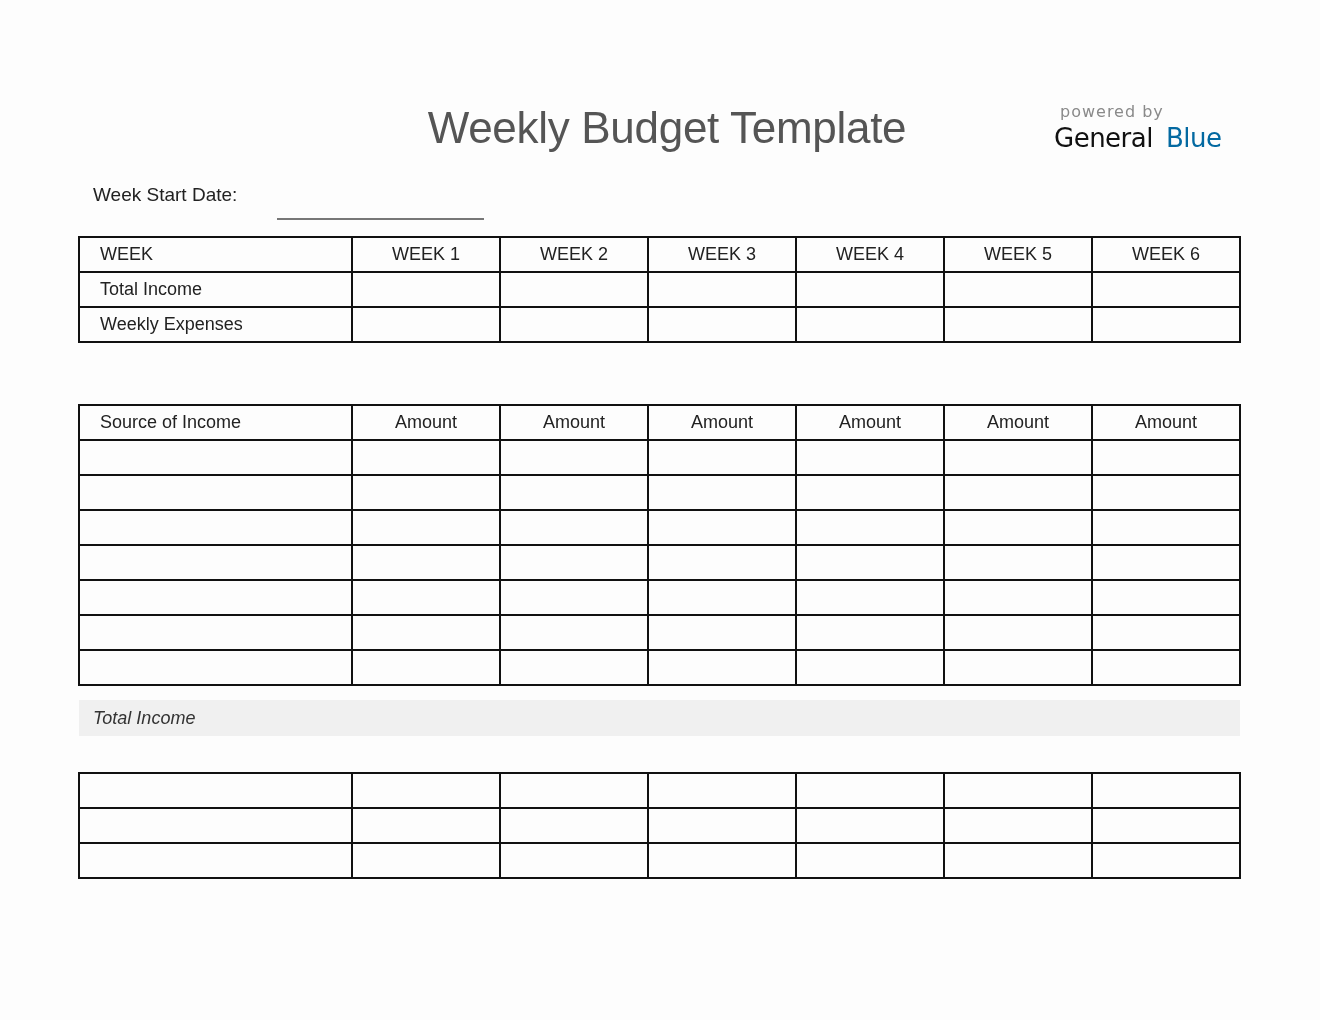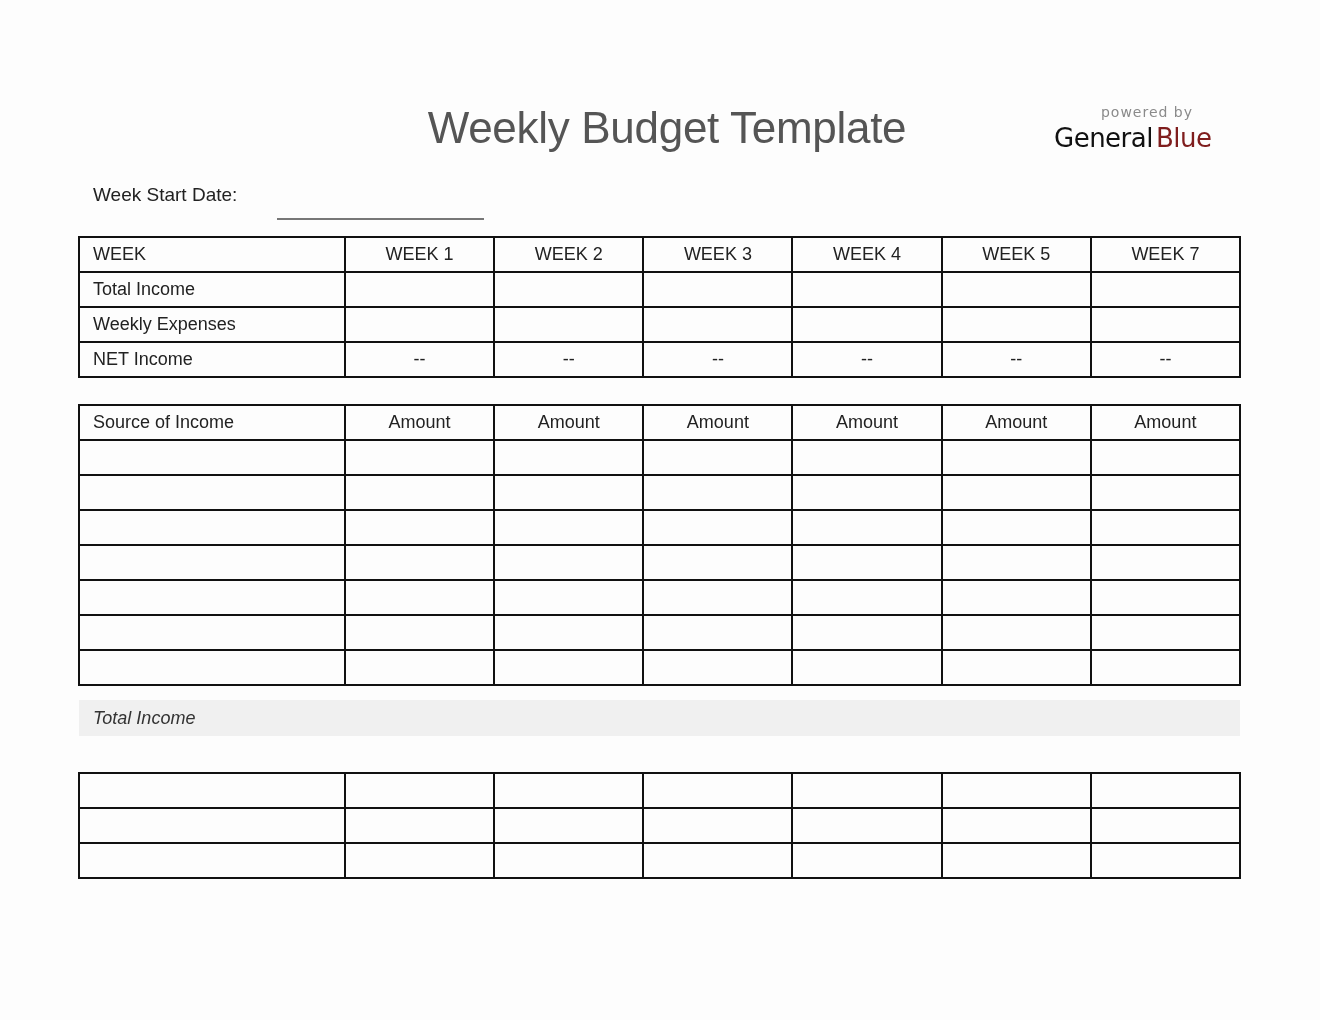--- a/index.html
+++ b/index.html
@@ -27,36 +27,35 @@
       line-height: 56px;
     }
     .brand {
       position: absolute;
       left: 1054px;
       top: 103px;
       width: 180px;
     }
     .brand .powered {
       font-family: "DejaVu Sans", sans-serif;
-      font-size: 14px;
+      font-size: 16px;
       color: #8a8a8a;
       letter-spacing: 1px;
       margin-left: 6px;
       line-height: 18px;
-      text-align: center;
     }
     .brand .name {
       font-family: "DejaVu Sans", sans-serif;
       font-size: 26px;
       line-height: 32px;
       margin-top: 1px;
       letter-spacing: -0.5px;
     }
     .brand .name .general { color: #111111; }
-    .brand .name .blue { color: #7f1d1d; margin-left: 3px; }
+    .brand .name .blue { color: #0369a1; margin-left: 13px; }
 
     .date-label {
       position: absolute;
       left: 93px;
       top: 184px;
       font-size: 19px;
       color: #222;
     }
     .date-line {
       position: absolute;
@@ -77,21 +76,21 @@
     table.grid td {
       border: 2px solid #111;
       height: 33px;
       padding: 0;
       font-size: 18px;
       color: #222;
       vertical-align: middle;
     }
     table.grid td.first {
       width: 251px;
-      padding-left: 13px;
+      padding-left: 20px;
       text-align: left;
     }
     table.grid td.wk {
       text-align: center;
     }
     #summary-table { top: 236px; }
     #income-table { top: 404px; }
     #savings-table { top: 772px; }
 
     .total-income-bar {
@@ -127,48 +126,39 @@
 
 <table class="grid" id="summary-table">
   <tbody>
       <tr>
     <td class="first">WEEK</td>
     <td class="wk">WEEK 1</td>
     <td class="wk">WEEK 2</td>
     <td class="wk">WEEK 3</td>
     <td class="wk">WEEK 4</td>
     <td class="wk">WEEK 5</td>
-    <td class="wk">WEEK 7</td>
+    <td class="wk">WEEK 6</td>
   </tr>
   <tr>
     <td class="first">Total Income</td>
     <td class="wk"></td>
     <td class="wk"></td>
     <td class="wk"></td>
     <td class="wk"></td>
     <td class="wk"></td>
     <td class="wk"></td>
   </tr>
   <tr>
     <td class="first">Weekly Expenses</td>
     <td class="wk"></td>
     <td class="wk"></td>
     <td class="wk"></td>
     <td class="wk"></td>
     <td class="wk"></td>
     <td class="wk"></td>
-  </tr>
-  <tr>
-    <td class="first">NET Income</td>
-    <td class="wk dash">--</td>
-    <td class="wk dash">--</td>
-    <td class="wk dash">--</td>
-    <td class="wk dash">--</td>
-    <td class="wk dash">--</td>
-    <td class="wk dash">--</td>
   </tr>
 </tbody>
   </table>
 
 <table class="grid" id="income-table">
   <tbody>
       <tr>
     <td class="first">Source of Income</td>
     <td class="wk">Amount</td>
     <td class="wk">Amount</td>

